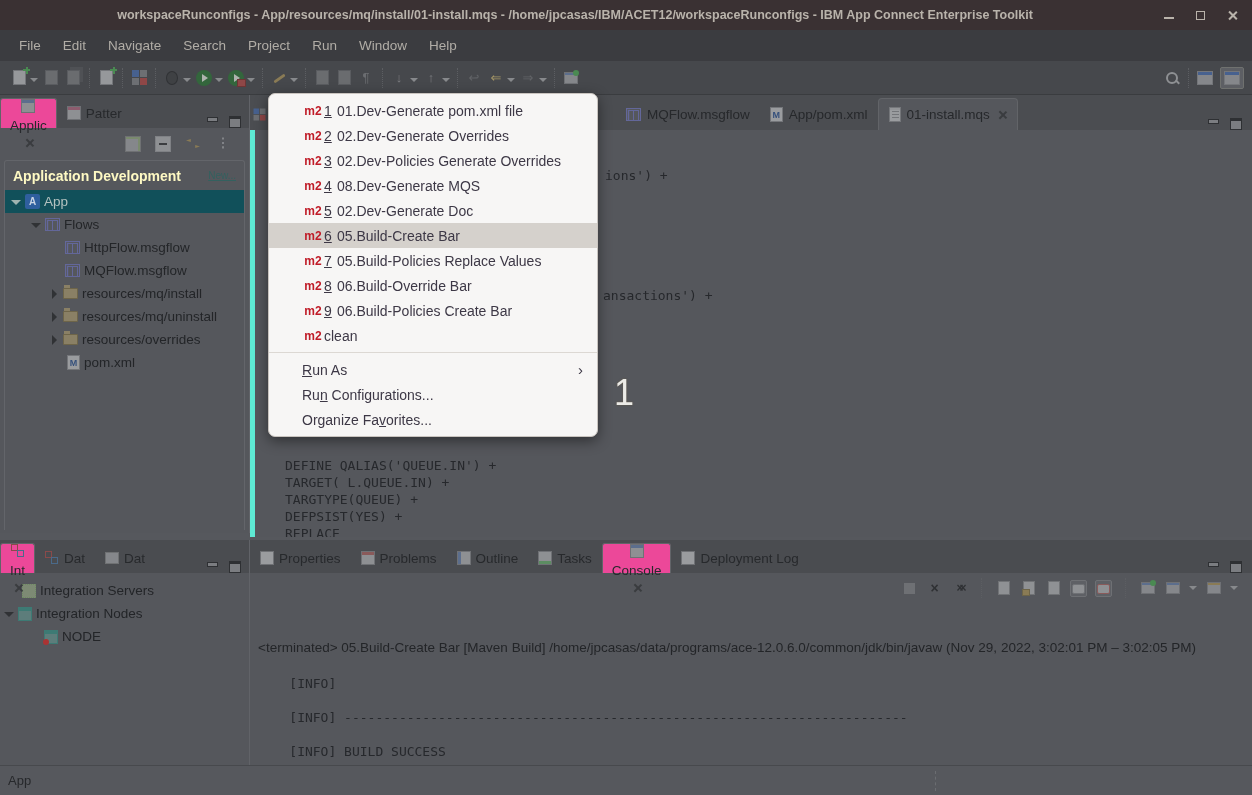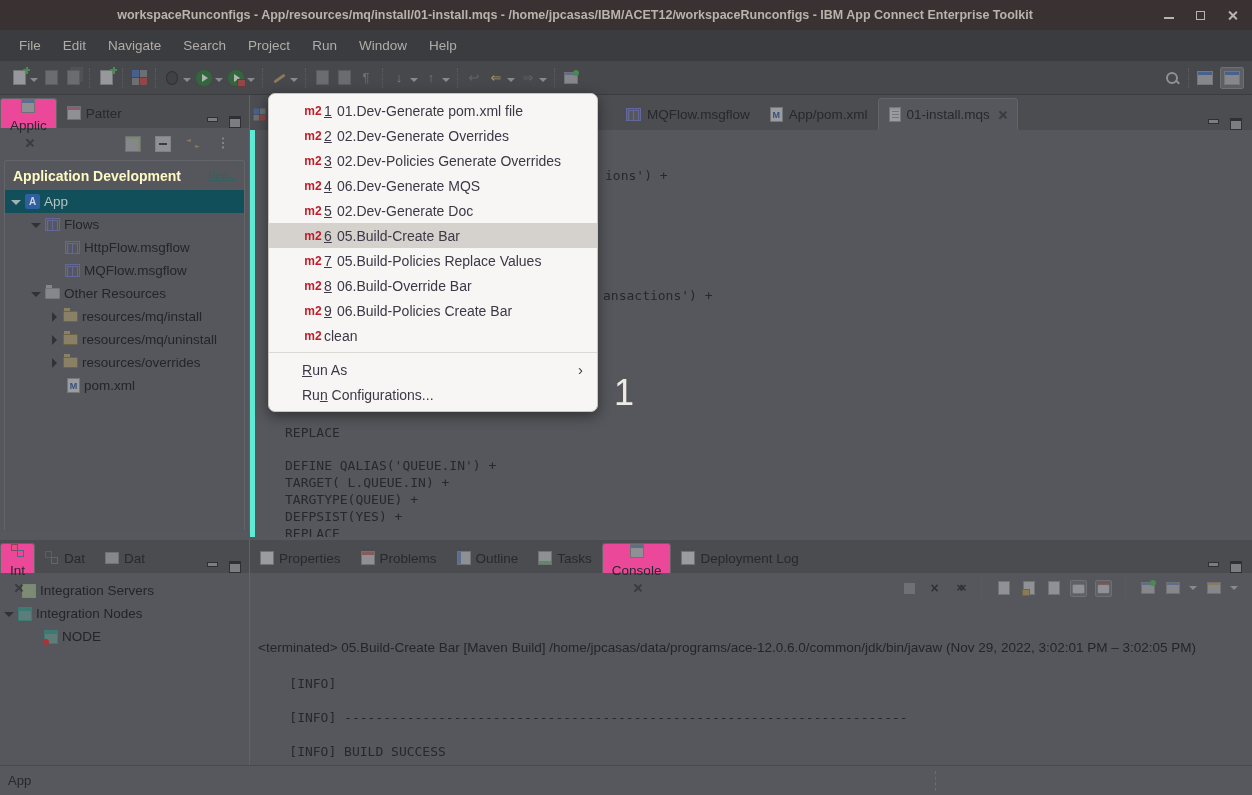--- a/index.html
+++ b/index.html
@@ -349,25 +349,20 @@
       <span>Flows</span>
     </div>
     <div class="trow" style="padding-left:60px;">
       <div class="flowicon"></div>
       <span>HttpFlow.msgflow</span>
     </div>
     <div class="trow" style="padding-left:60px;">
       <div class="flowicon"></div>
       <span>MQFlow.msgflow</span>
     </div>
-    <div class="trow" style="padding-left:26px;">
-      <div class="tri open"></div>
-      <div class="foldergray"></div>
-      <span>Other Resources</span>
-    </div>
     <div class="trow" style="padding-left:44px;">
       <div class="tri closed"></div>
       <div class="folderkh"></div>
       <span>resources/mq/install</span>
     </div>
     <div class="trow" style="padding-left:44px;">
       <div class="tri closed"></div>
       <div class="folderkh"></div>
       <span>resources/mq/uninstall</span>
     </div>
@@ -551,21 +546,21 @@
     <span>02.Dev-Generate Overrides</span>
   </div>
   <div class="mi">
     <span class="m2">m2</span>
     <span class="num">3</span>
     <span>02.Dev-Policies Generate Overrides</span>
   </div>
   <div class="mi">
     <span class="m2">m2</span>
     <span class="num">4</span>
-    <span>06.Dev-Generate MQS</span>
+    <span>08.Dev-Generate MQS</span>
   </div>
   <div class="mi">
     <span class="m2">m2</span>
     <span class="num">5</span>
     <span>02.Dev-Generate Doc</span>
   </div>
   <div class="mi sel">
     <span class="m2">m2</span>
     <span class="num">6</span>
     <span>05.Build-Create Bar</span>
@@ -590,15 +585,18 @@
     <span>clean</span>
   </div>
   <div class="msep"></div>
   <div class="mi">
     <span><u>R</u><span>un As</span></span>
     <span class="subarrow">›</span>
   </div>
   <div class="mi">
     <span><span>Ru</span><u>n</u><span> Configurations...</span></span>
   </div>
+  <div class="mi">
+    <span><span>Organize Fa</span><u>v</u><span>orites...</span></span>
+  </div>
 </div>
 
 <div class="abs marker">1</div>
 
 </body></html>

